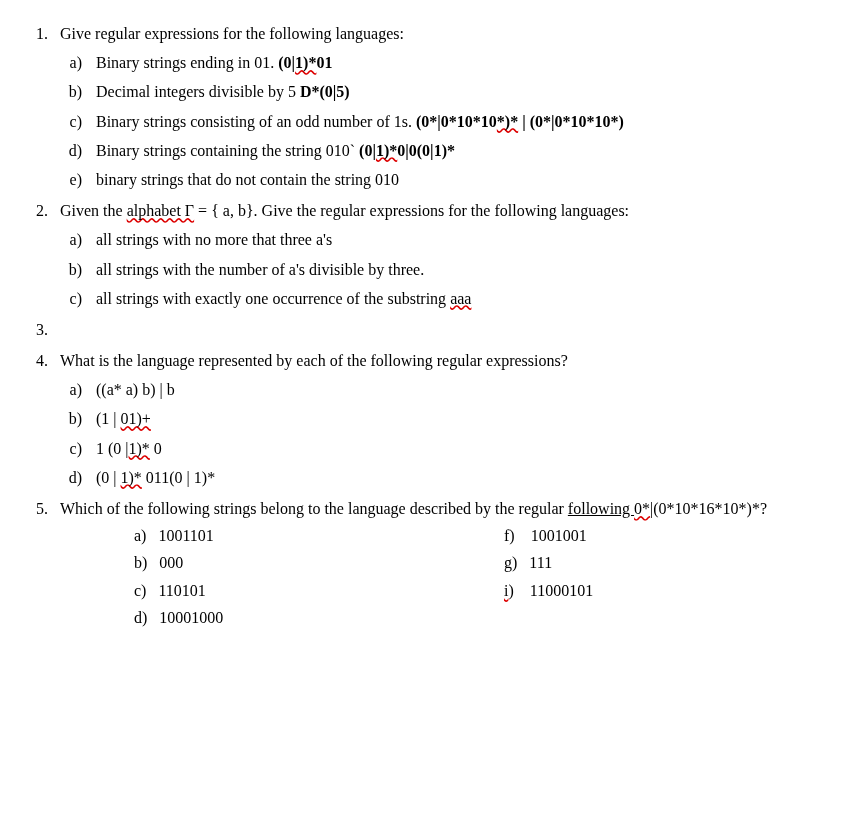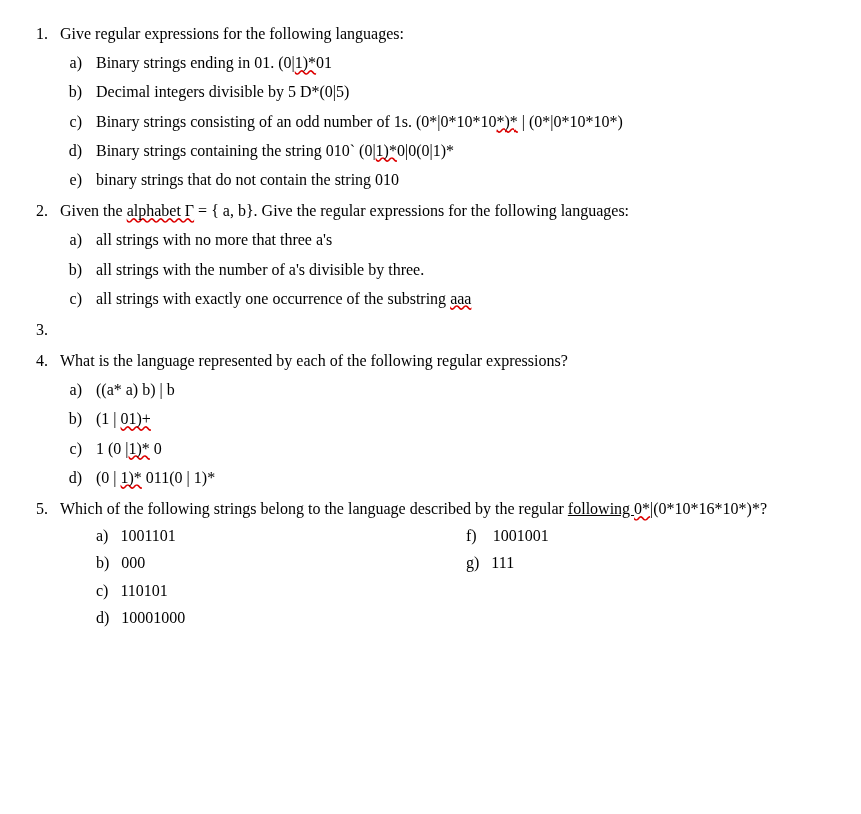--- a/index.html
+++ b/index.html
@@ -27,40 +27,40 @@
     padding-left: 30px;
     margin: 2px 0;
   }
   ol.sub > li {
     margin-bottom: 2px;
     padding-left: 6px;
   }
   ol.sub > li::marker {
     content: counter(list-item, lower-alpha) ")  ";
   }
-  .bold { font-weight: normal; margin-top: 12px; }
+  .bold { font-weight: bold; margin-top: 12px; }
   .uwavy {
     text-decoration: underline;
     text-decoration-style: wavy;
     text-decoration-color: #d00;
     text-decoration-skip-ink: none;
   }
   .u {
     text-decoration: underline;
   }
   .q5-row {
     display: flex;
   }
   .q5-col {
     width: 370px;
   }
   .q5-intro {
     text-align: justify;
   }
-  .q5li { margin-left: 36px; }
+  .q5li { margin-left: 74px; }
 </style>
 </head>
 <body>
 
 <ol class="main">
 
   <li>
     <span>Give regular expressions for the following languages:</span>
     <ol class="sub">
       <li>
@@ -121,16 +121,17 @@
     <div class="q5-row">
       <div class="q5-col">
         <div class="q5li">a)&nbsp;&nbsp;&nbsp;<span>1001101</span></div>
         <div class="q5li">b)&nbsp;&nbsp;&nbsp;<span>000</span></div>
         <div class="q5li">c)&nbsp;&nbsp;&nbsp;<span>110101</span></div>
         <div class="q5li">d)&nbsp;&nbsp;&nbsp;<span>10001000</span></div>
       </div>
       <div class="q5-col">
         <div class="q5li">f)&nbsp;&nbsp;&nbsp;&nbsp;<span>1001001</span></div>
         <div class="q5li">g)&nbsp;&nbsp;&nbsp;<span>111</span></div>
+        <div class="q5li"><span class="uwavy">i</span>)&nbsp;&nbsp;&nbsp;&nbsp;<span>11000101</span></div>
       </div>
     </div>
   </li>
 </ol>
 
 </body></html>

